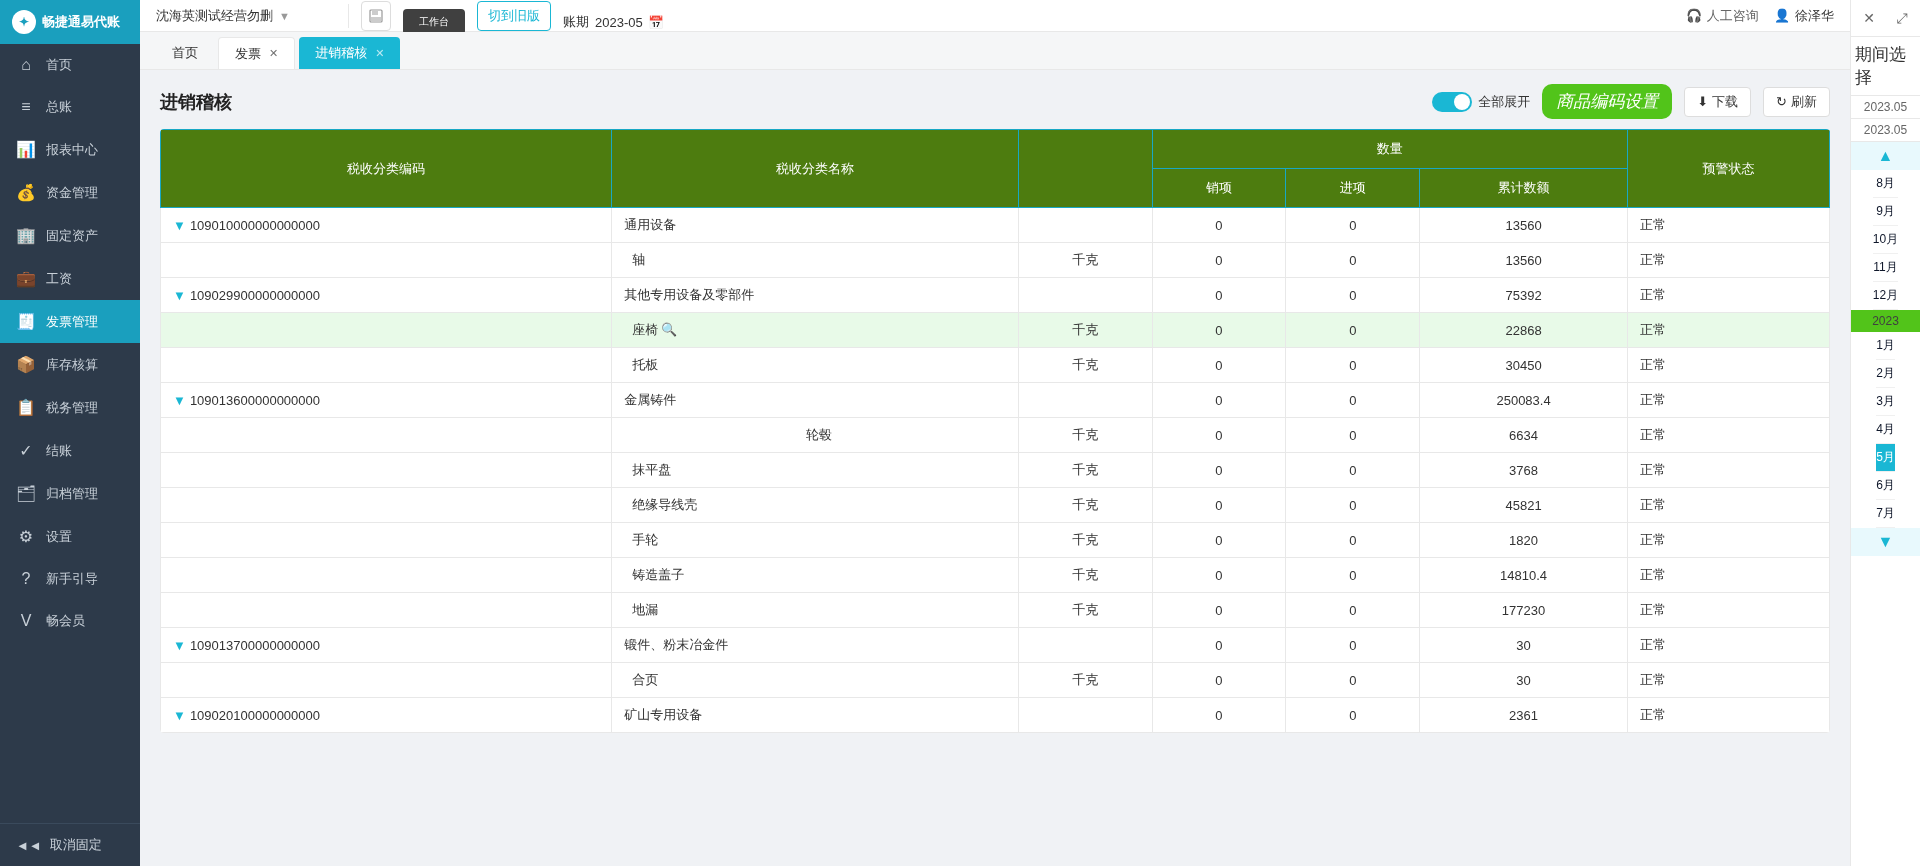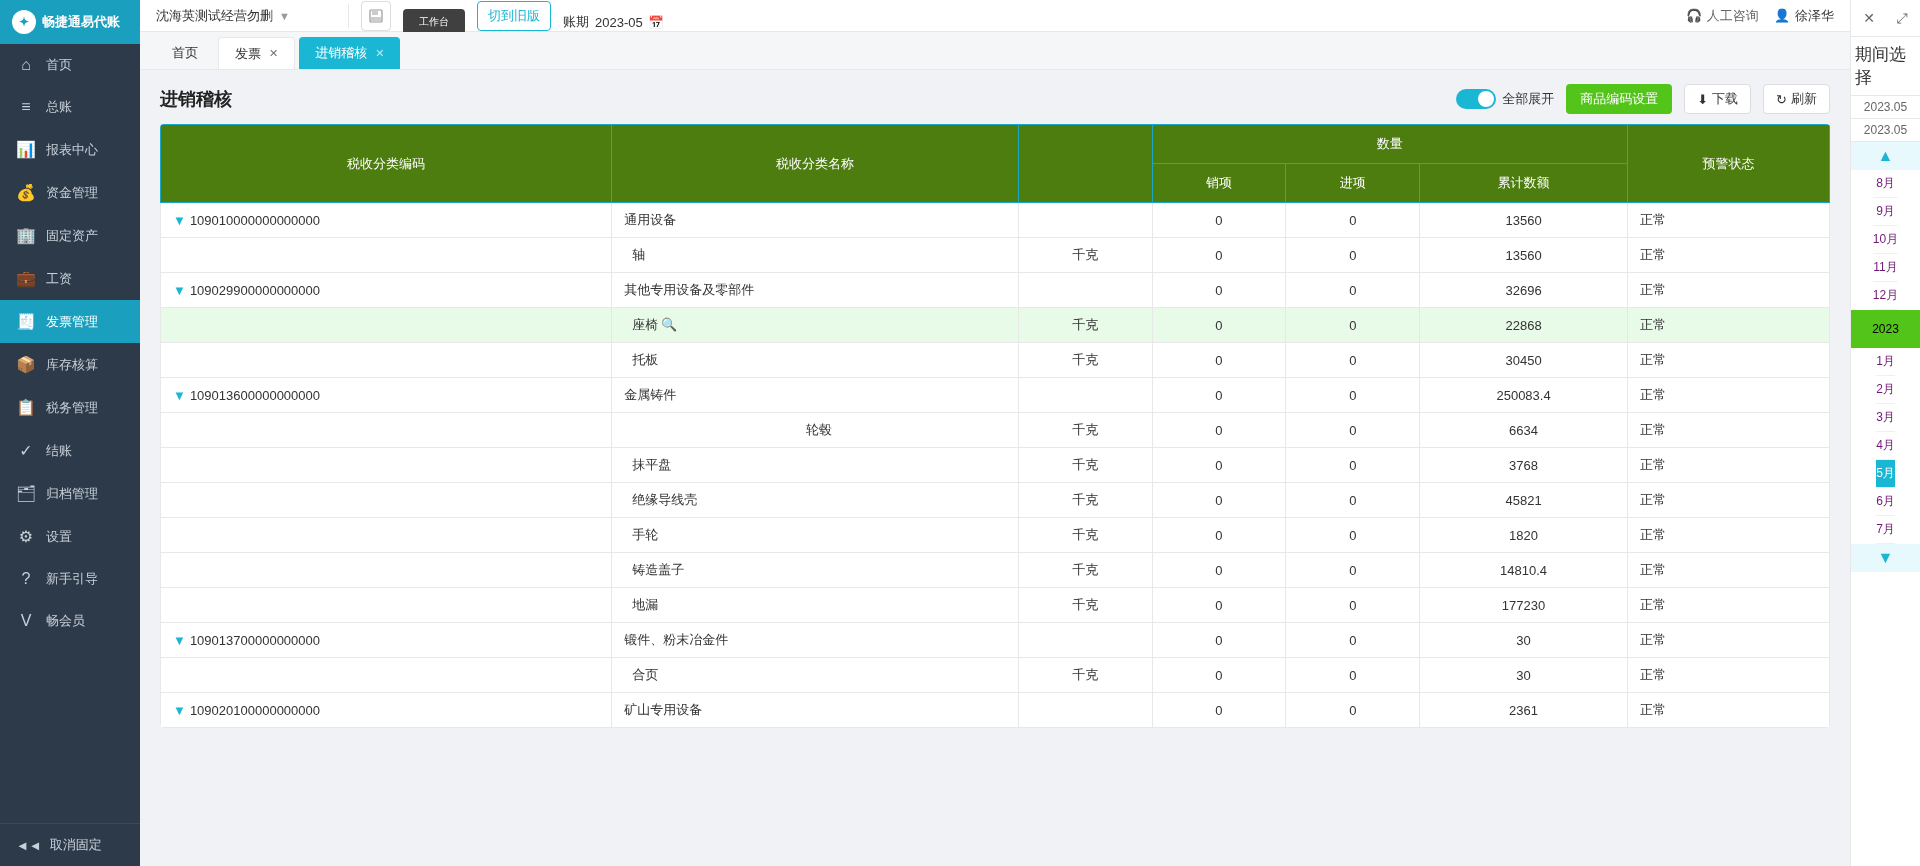--- a/index.html
+++ b/index.html
@@ -216,24 +216,25 @@
       top: 2px;
       width: 16px;
       height: 16px;
       background: white;
       border-radius: 50%;
     }
     .btn-product-code {
       background: #52c41a;
       color: white;
       border: none;
-      border-radius: 4px;
+      border-radius: 10px;
       padding: 6px 14px;
       cursor: pointer;
-      font-size: 13px;
+      font-size: 17px;
+      font-style: italic;
     }
     .btn-download {
       border: 1px solid #ddd;
       background: white;
       border-radius: 4px;
       padding: 5px 12px;
       cursor: pointer;
       font-size: 13px;
       color: #333;
       display: flex;
@@ -335,30 +336,30 @@
       align-items: center;
       justify-content: center;
       cursor: pointer;
       color: #1ab7d4;
       background: #e8f9fd;
       border: none;
       font-size: 16px;
     }
     .period-year {
       font-size: 12px;
-      color: #000000;
+      color: #404040;
       background: #52c41a;
       width: 100%;
       text-align: center;
-      padding: 12px 0;
+      padding: 4px 0;
       cursor: pointer;
     }
     .period-month {
       font-size: 12px;
-      color: #701a75;
+      color: #0f172a;
       width: 100%;
       text-align: center;
       padding: 5px 0;
       cursor: pointer;
       border-bottom: 1px solid #f0f0f0;
     }
     .period-month.active { background: #1ab7d4; color: white; }
     .period-list { width: 100%; }
     .period-header-row { 
       font-size: 12px; 
@@ -541,21 +542,21 @@
       <td class="center">0</td>
       <td class="center">13560</td>
       <td>正常</td>
     </tr>
           <tr>
       <td><span class="group-arrow" style="color:#1ab7d4;margin-right:4px;">▼</span>109029900000000000</td>
       <td>其他专用设备及零部件</td>
       <td></td>
       <td class="center">0</td>
       <td class="center">0</td>
-      <td class="center">32696</td>
+      <td class="center">75392</td>
       <td>正常</td>
     </tr>
           <tr class="highlighted">
       <td style="padding-left:36px;"></td>
       <td style="padding-left:20px;">座椅 <span style="color:#999;cursor:pointer;">🔍</span></td>
       <td class="center">千克</td>
       <td class="center">0</td>
       <td class="center">0</td>
       <td class="center">22868</td>
       <td>正常</td>

